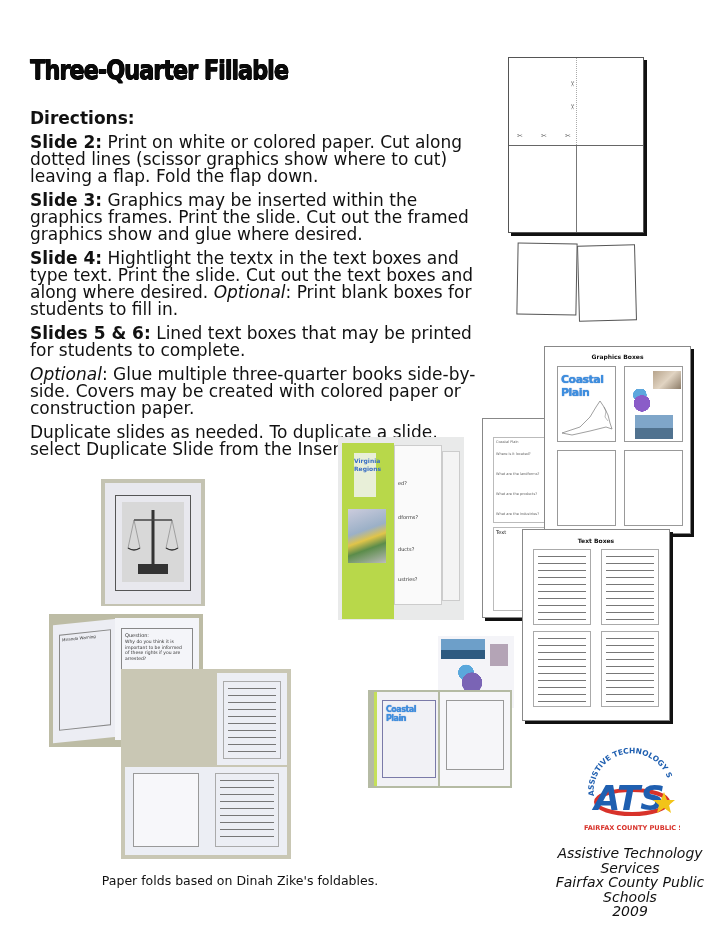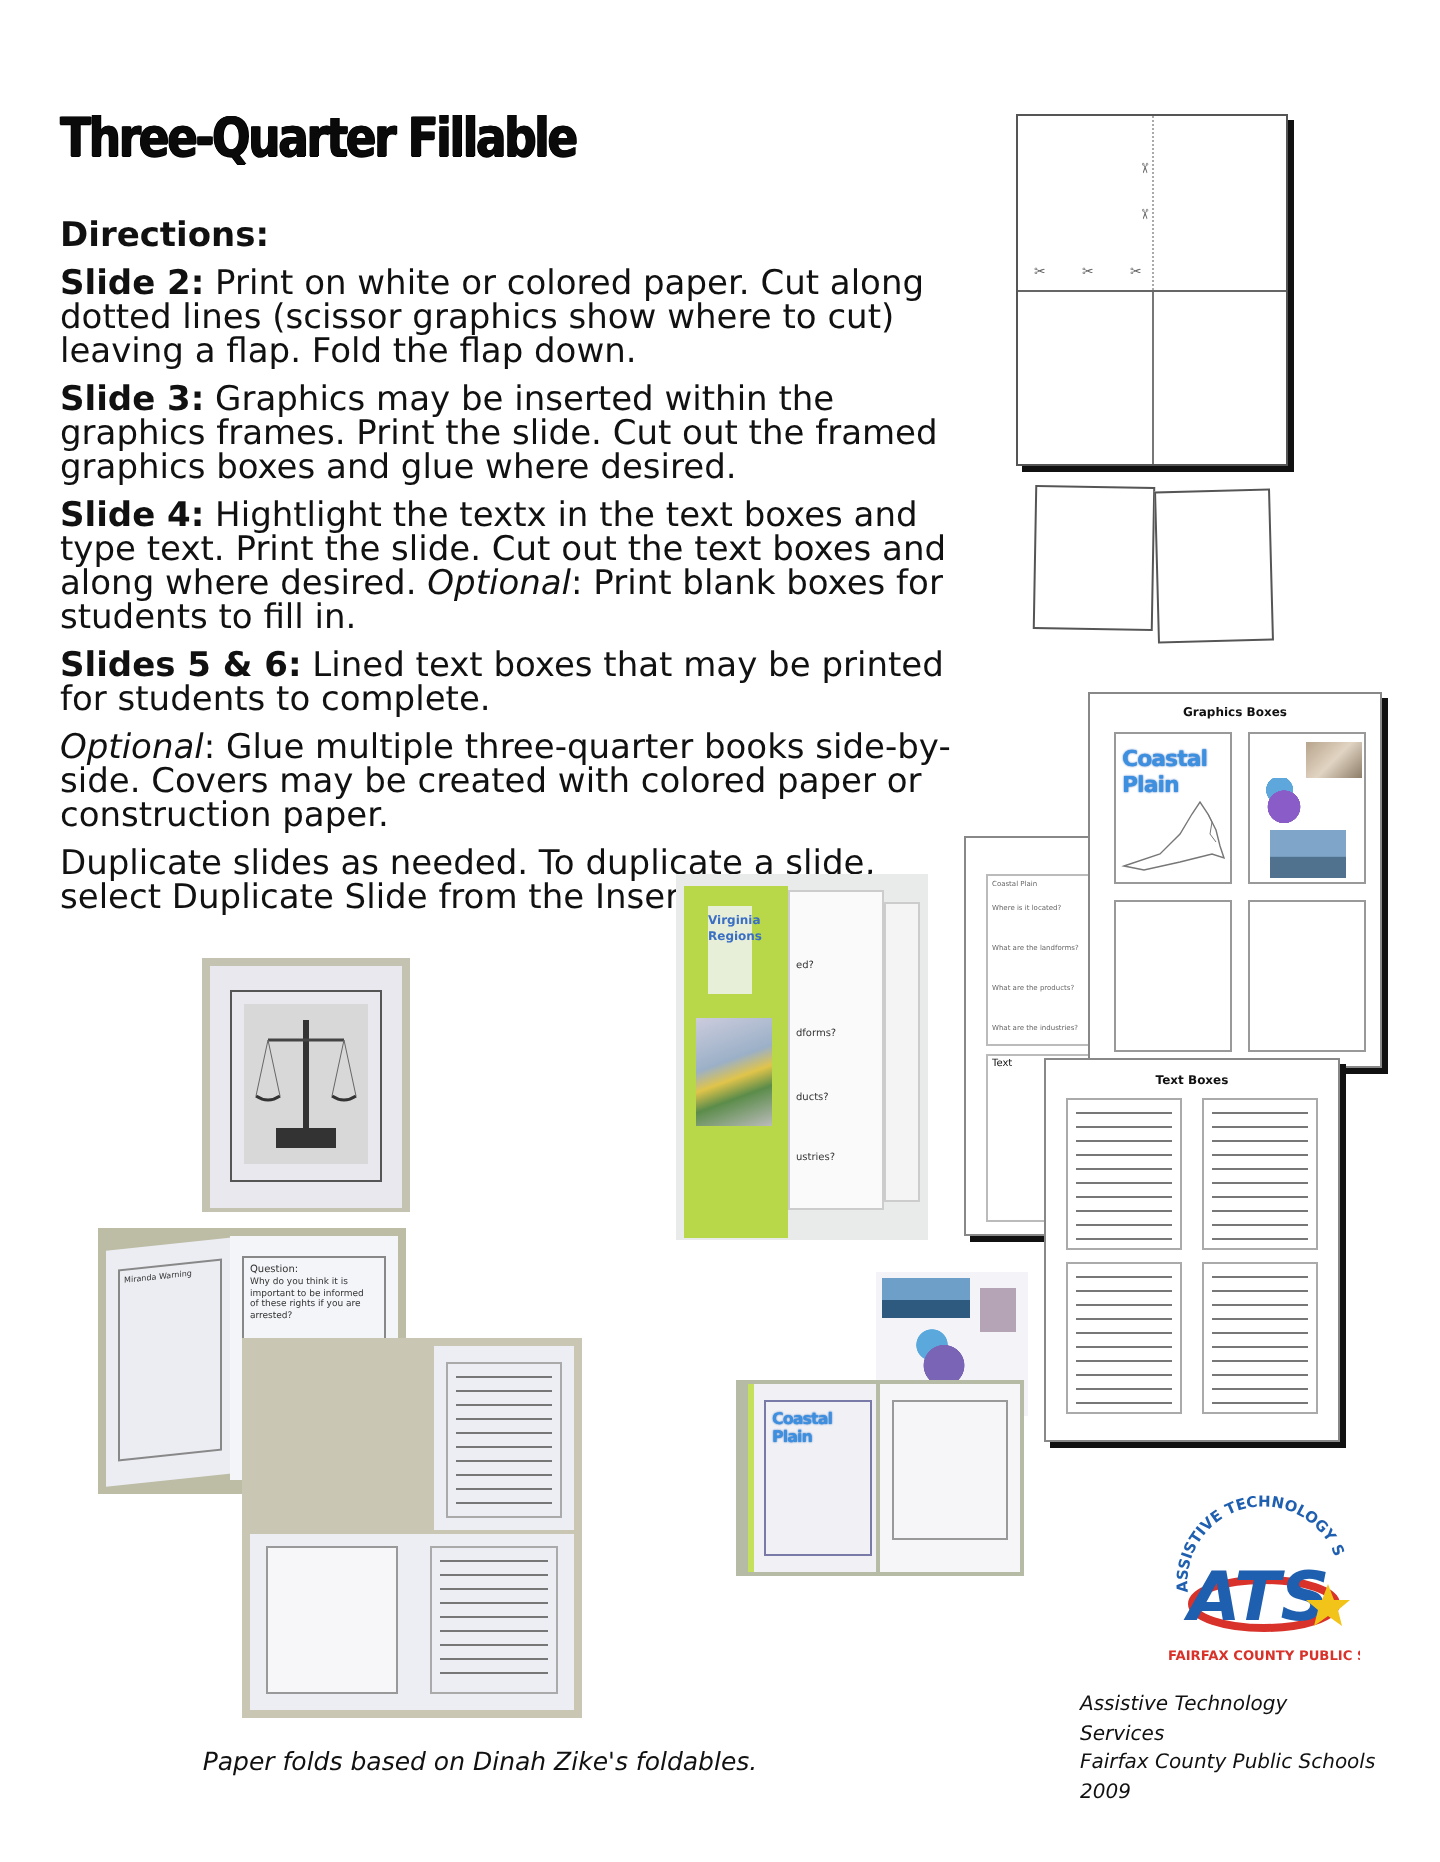--- a/index.html
+++ b/index.html
@@ -38,32 +38,32 @@
   .lined { position: absolute; border: 1px solid #aaa;
     background: repeating-linear-gradient(to bottom, transparent 0 6px, #777 6px 7px);
     background-clip: content-box; padding: 4px 4px; }
   .qtext { position: absolute; font-size: 3.5px; color: #666; }
 
   
   .photo { position: absolute; overflow: hidden; }
   .photo-label { font-size: 4px; color: #333; position: absolute; }
 
   .ats-logo { position: absolute; left: 580px; top: 740px; width: 100px; height: 95px; }
-  .ats-caption { position: absolute; left: 540px; top: 846px; width: 180px; text-align: left; font-style: italic; font-size: 10px; line-height: 14.5px; }
-  .footer-note { position: absolute; left: 60px; top: 872px; width: 360px; text-align: center; font-style: italic; font-size: 12.5px; line-height: 17px; }
+  .ats-caption { position: absolute; left: 540px; top: 846px; width: 180px; text-align: center; font-style: italic; font-size: 14px; line-height: 14.5px; }
+  .footer-note { position: absolute; left: 60px; top: 872px; width: 360px; text-align: center; font-size: 12.5px; line-height: 17px; }
 </style>
 </head>
 <body>
 
 <div class="title">Three-Quarter Fillable</div>
 
 <div class="directions">
   <div class="heading">Directions:</div>
   <p><b>Slide 2:</b><span> Print on white or colored paper. Cut along dotted lines (scissor graphics show where to cut) leaving a flap. Fold the flap down.</span></p>
-  <p><b>Slide 3:</b><span> Graphics may be inserted within the graphics frames. Print the slide. Cut out the framed graphics boxes and glue where desired.</span></p>
+  <p><b>Slide 3:</b><span> Graphics may be inserted within the graphics frames. Print the slide. Cut out the framed graphics show and glue where desired.</span></p>
   <p><b>Slide 4:</b><span> Hightlight the textx in the text boxes and type text. Print the slide. Cut out the text boxes and along where desired. </span><i>Optional</i><span>: Print blank boxes for students to fill in.</span></p>
   <p><b>Slides 5 &amp; 6:</b><span> Lined text boxes that may be printed for students to complete.</span></p>
   <p><i>Optional</i><span>: Glue multiple three-quarter books side-by-side. Covers may be created with colored paper or construction paper.</span></p>
   <p><span>Duplicate slides as needed. To duplicate a slide, select Duplicate Slide from the Insert menu.</span></p>
 </div>
 
 <div class="page-diagram" style="left:508px; top:57px; width:136px; height:176px;">
   <div class="quad-v dotted"></div>
   <div class="quad-v" style="top:50%;"></div>
   <div class="quad-h"></div>

